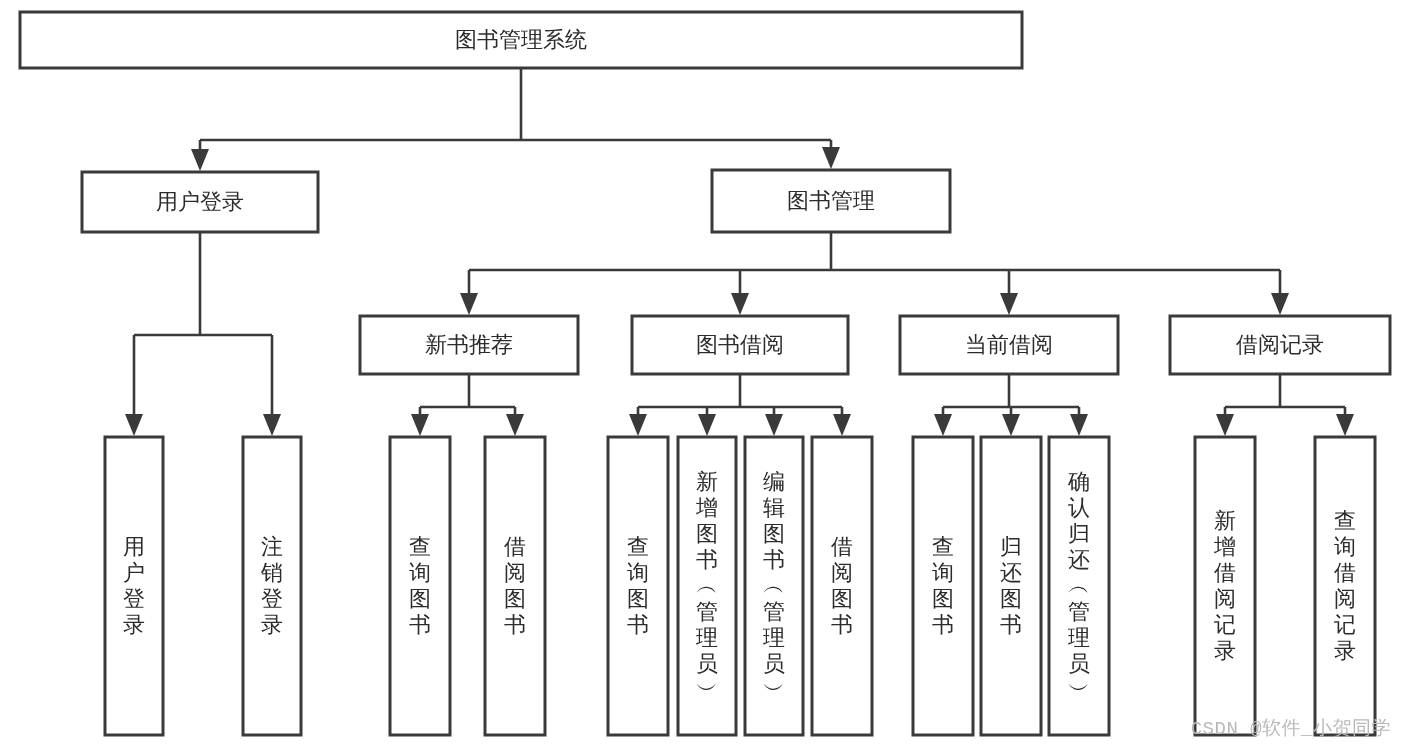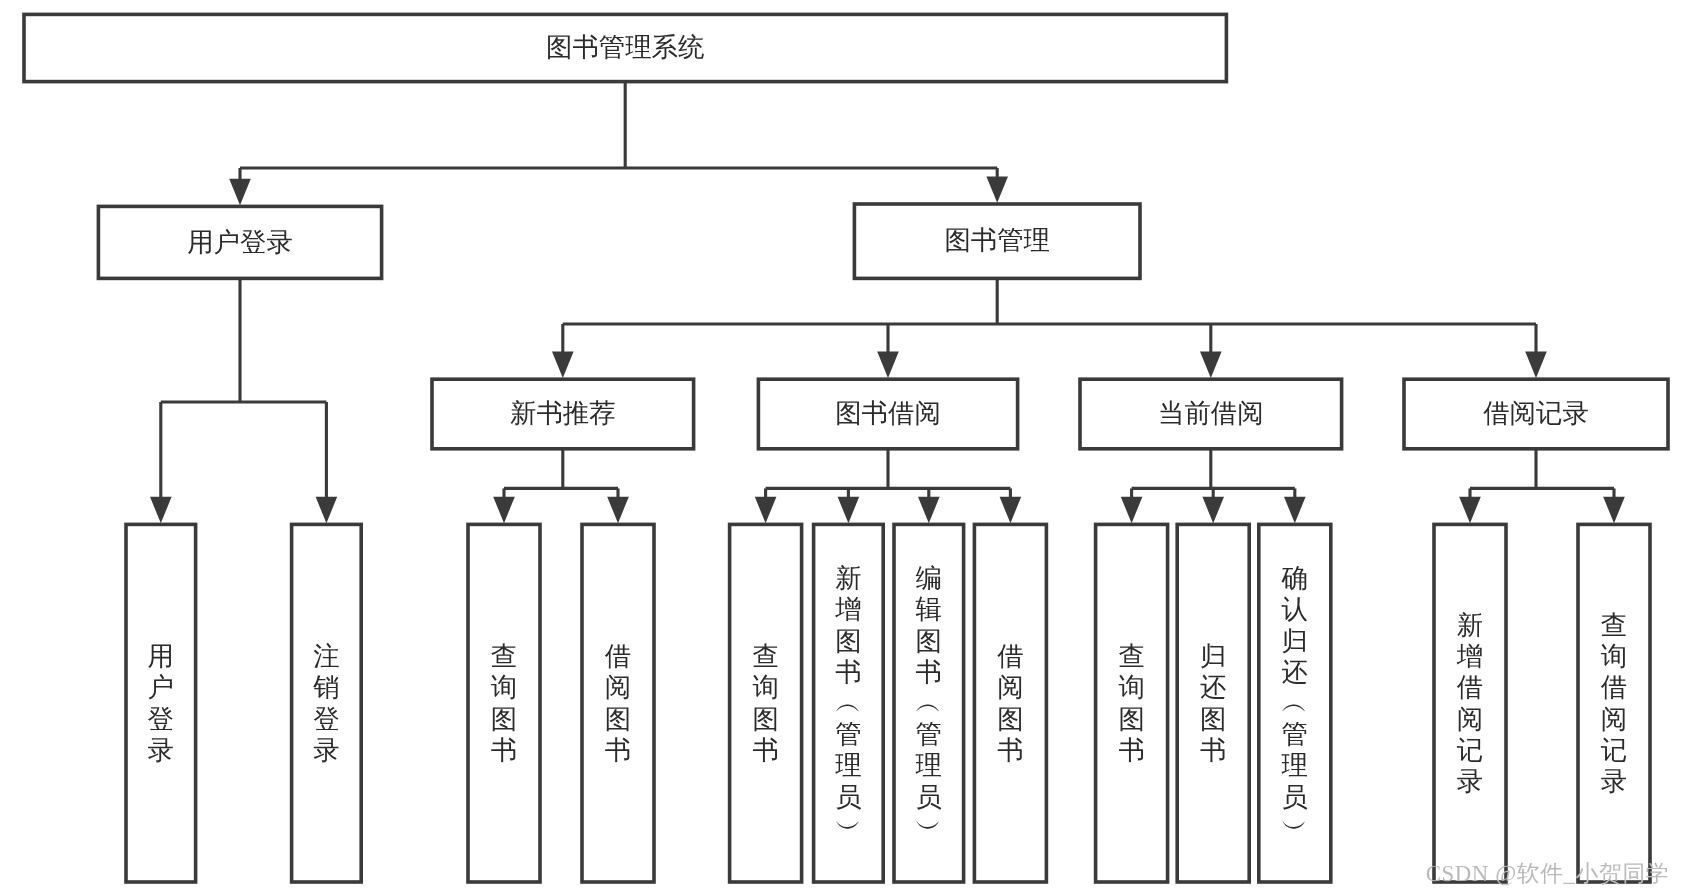--- a/index.html
+++ b/index.html
@@ -52,21 +52,21 @@
   .node-label-vertical {
     font-family: "Liberation Sans", "DejaVu Sans", sans-serif;
     font-size: 22px;
     fill: #2b2b2b;
     text-anchor: middle;
   }
   .watermark {
     position: absolute;
     right: 14px;
     bottom: 6px;
-    font-family: Liberation Serif, serif;
+    font-family: Liberation Mono, monospace;
     font-size: 19px;
     color: #b9b9b9;
     letter-spacing: 0.5px;
     white-space: nowrap;
     user-select: none;
   }
 </style>
 </head>
 <body>
 

